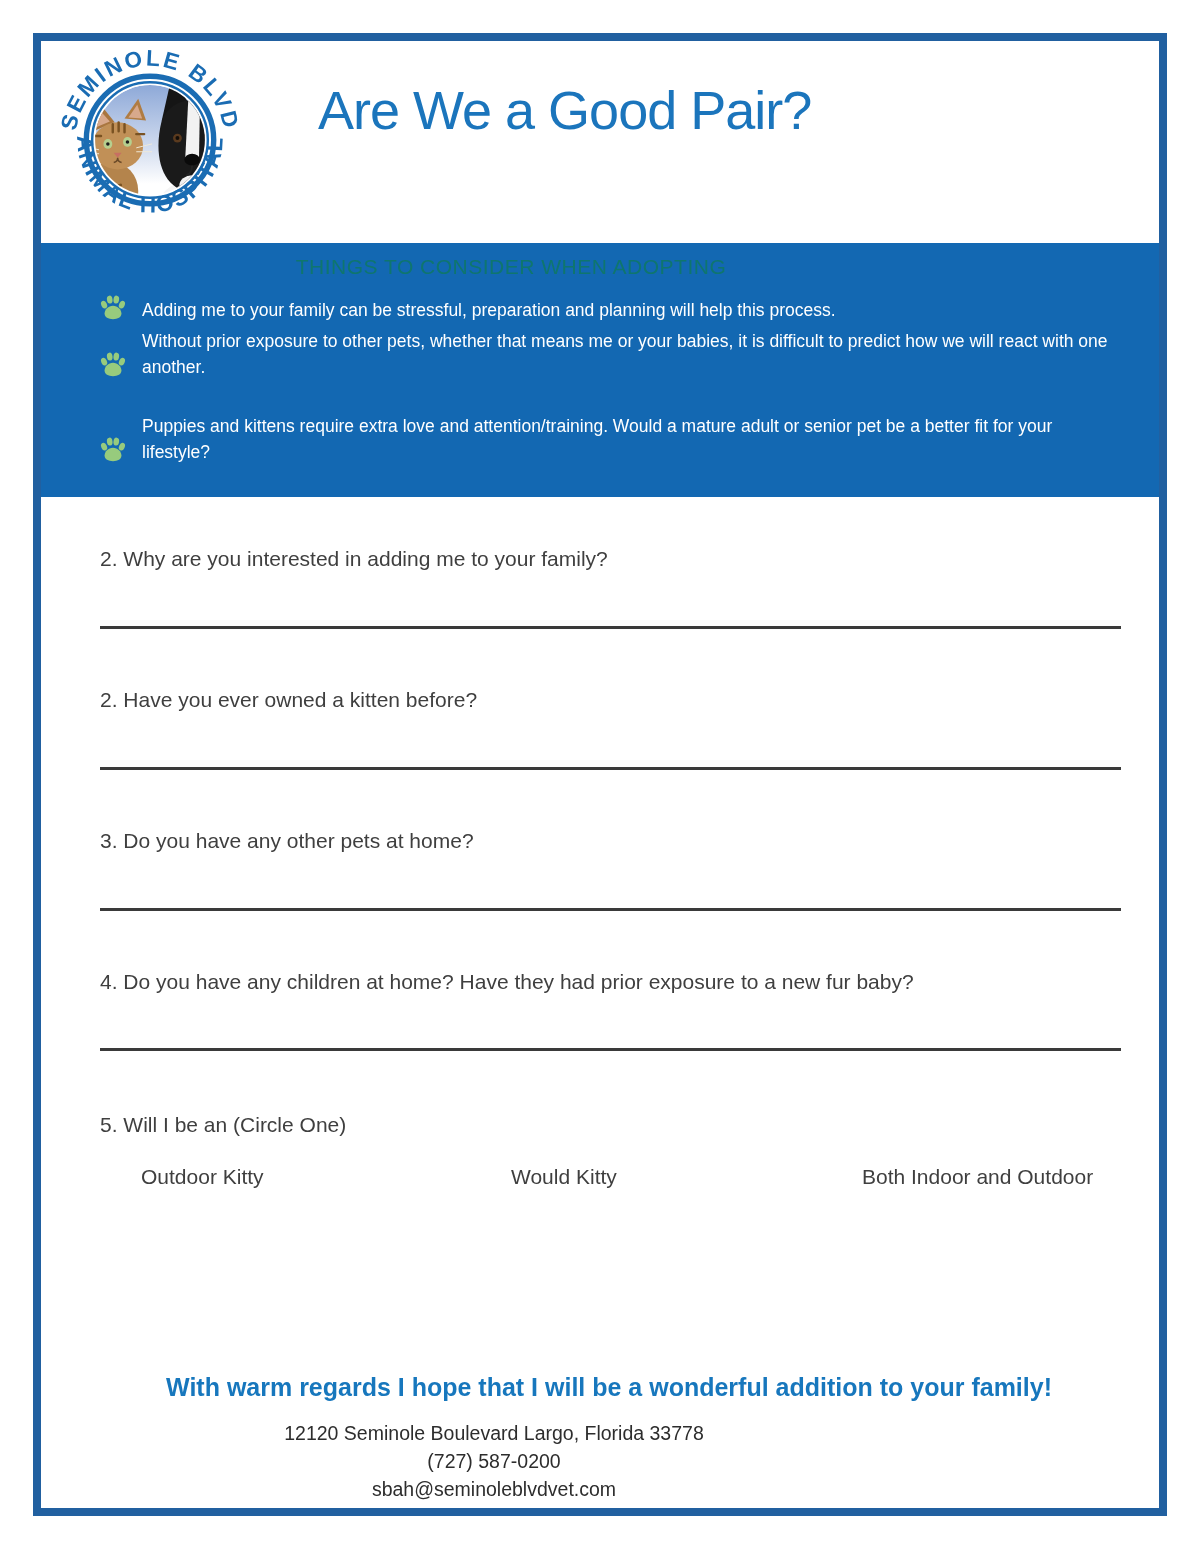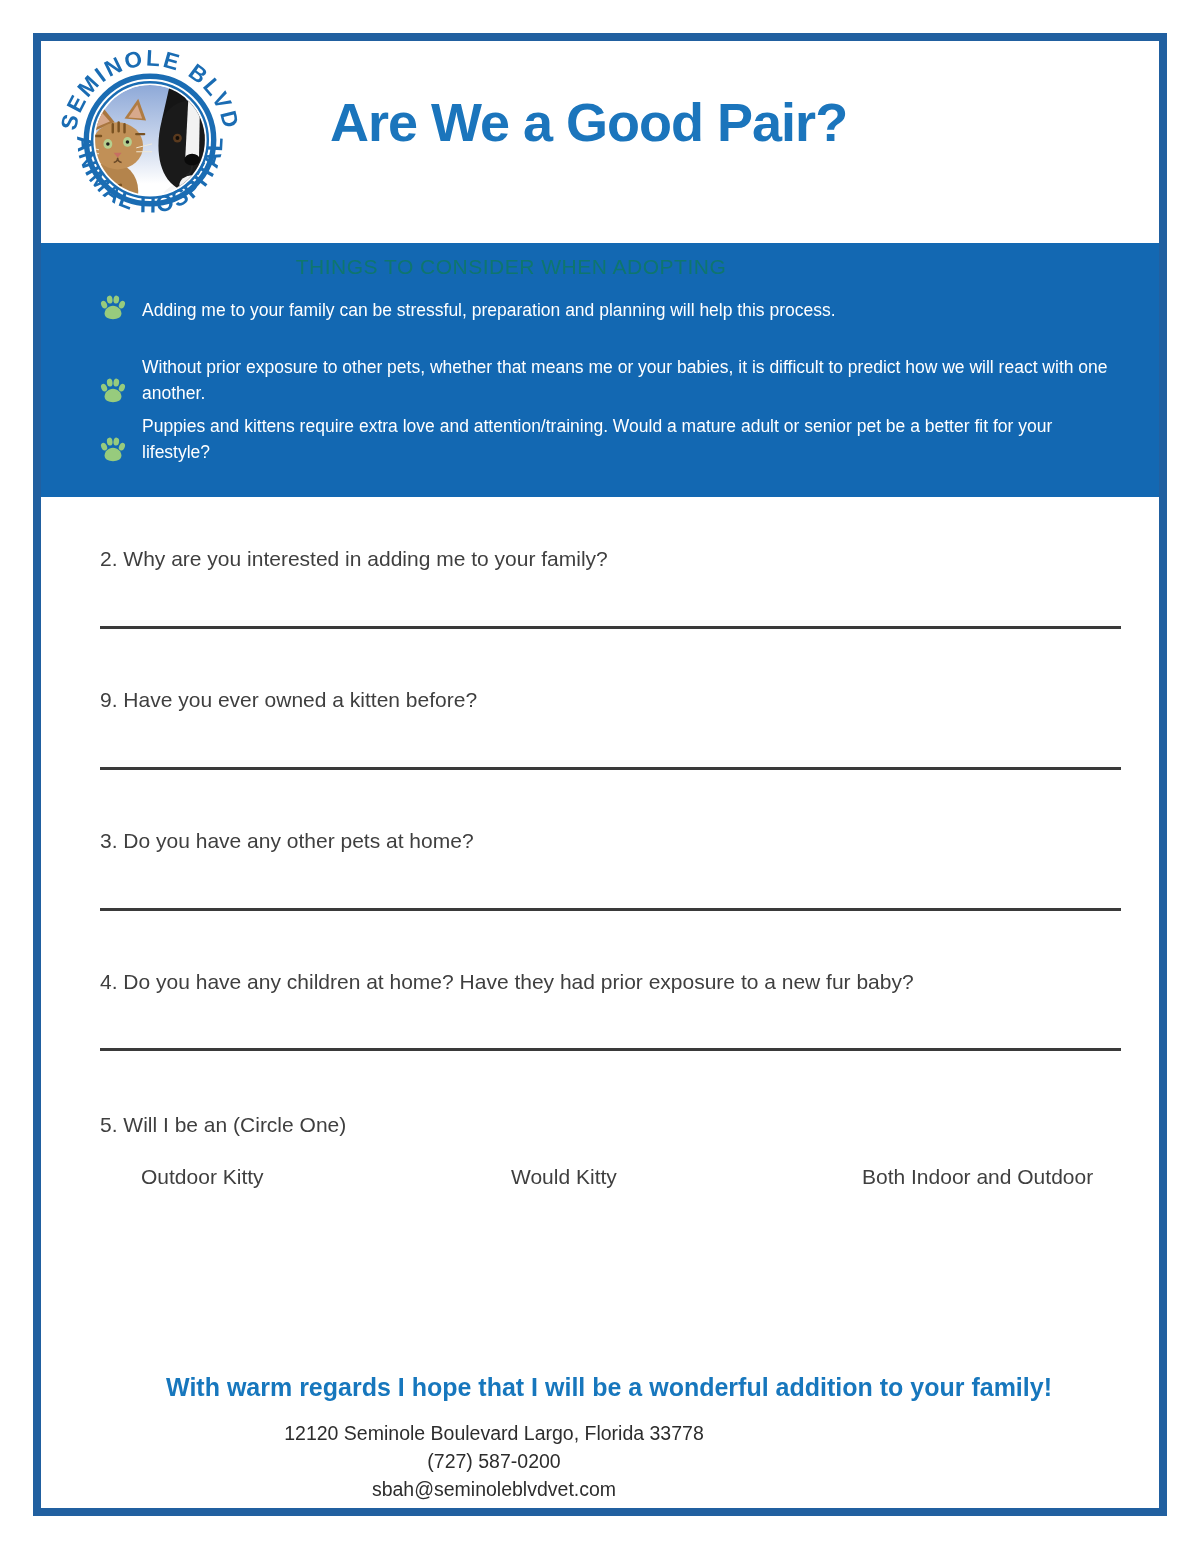--- a/index.html
+++ b/index.html
@@ -7,40 +7,40 @@
     position:relative;width:1200px;height:1553px;background:#ffffff;
     font-family:"Liberation Sans",sans-serif;overflow:hidden;
   }
   .frame{
     position:absolute;left:33px;top:33px;width:1134px;height:1483px;
     box-sizing:border-box;border:8px solid var(--border_blue,#2160a0);
     background:#ffffff;
   }
   .logo{position:absolute;left:52px;top:42px;width:196px;height:196px;}
   .title{
-    position:absolute;left:318px;top:82px;margin:12px;
-    font-size:54px;font-weight:bold;letter-spacing:-1px;line-height:1.05;
+    position:absolute;left:318px;top:82px;margin:0;
+    font-size:54px;font-weight:normal;letter-spacing:-1px;line-height:1.05;
     color:var(--title_blue,#1b75bc);white-space:nowrap;
   }
   .subtitle{
     position:absolute;left:332px;top:141px;width:730px;text-align:center;
     font-size:19px;line-height:27px;color:#2d2d2d;
   }
   .band{
     position:absolute;left:41px;top:243px;width:1118px;height:254px;
     background:var(--band_blue,#1368b2);
   }
   .band-title{
     position:absolute;left:41px;top:255px;width:940px;margin:0;text-align:center;
     font-size:21px;font-weight:normal;letter-spacing:0.5px;color:#0f766e;
   }
   .bullet{position:absolute;left:98px;display:flex;gap:14px;align-items:flex-end;}
   .bullet .paw{width:30px;height:31px;flex:0 0 30px;margin-top:1px;color:var(--paw_green,#97cb7d);}
   .bullet p{margin:0;width:975px;font-size:17.5px;line-height:26px;color:#ffffff;}
-  .b1{top:291px;} .b2{top:354px;} .b3{top:413px;}
+  .b1{top:291px;} .b2{top:328px;} .b3{top:413px;}
   .q{position:absolute;left:100px;font-size:21px;color:#3f3f3f;white-space:nowrap;}
   .q1{top:547px;} .q2{top:688px;} .q3{top:829px;} .q4{top:970px;} .q5{top:1113px;}
   .ans{position:absolute;left:100px;width:1021px;height:3px;background:#3a3a3a;}
   .a1{top:626px;} .a2{top:767px;} .a3{top:908px;} .a4{top:1048px;}
   .opt{position:absolute;top:1165px;font-size:21px;color:#3f3f3f;white-space:nowrap;cursor:pointer;}
   .o1{left:141px;} .o2{left:511px;} .o3{left:862px;}
   .closing{
     position:absolute;left:41px;top:1373px;width:1136px;margin:0;text-align:center;
     font-size:25px;font-weight:bold;color:var(--footer_blue,#1777bd);
   }
@@ -157,21 +157,21 @@
         <ellipse cx="25.5" cy="13" rx="3" ry="4.2" transform="rotate(25 25.5 13)"></ellipse>
         <path d="M16,14 C21,14 25,18 25,22.5 C25,26.5 21,28.5 16,28.5 C11,28.5 7,26.5 7,22.5 C7,18 11,14 16,14 Z"></path>
       </g>
     </svg>
     <p>Puppies and kittens require extra love and attention/training. Would a mature adult or senior pet be a better fit for your lifestyle?</p>
   </div>
 
   <div class="q q1">2. Why are you interested in adding me to your family?</div>
   <div class="ans a1"></div>
 
-  <div class="q q2">9. Have you ever owned a kitten before?</div>
+  <div class="q q2">2. Have you ever owned a kitten before?</div>
   <div class="ans a2"></div>
 
   <div class="q q3">3. Do you have any other pets at home?</div>
   <div class="ans a3"></div>
 
   <div class="q q4">4. Do you have any children at home? Have they had prior exposure to a new fur baby?</div>
   <div class="ans a4"></div>
 
   <div class="q q5">5. Will I be an (Circle One)</div>
   <span class="opt o1">Outdoor Kitty</span>

